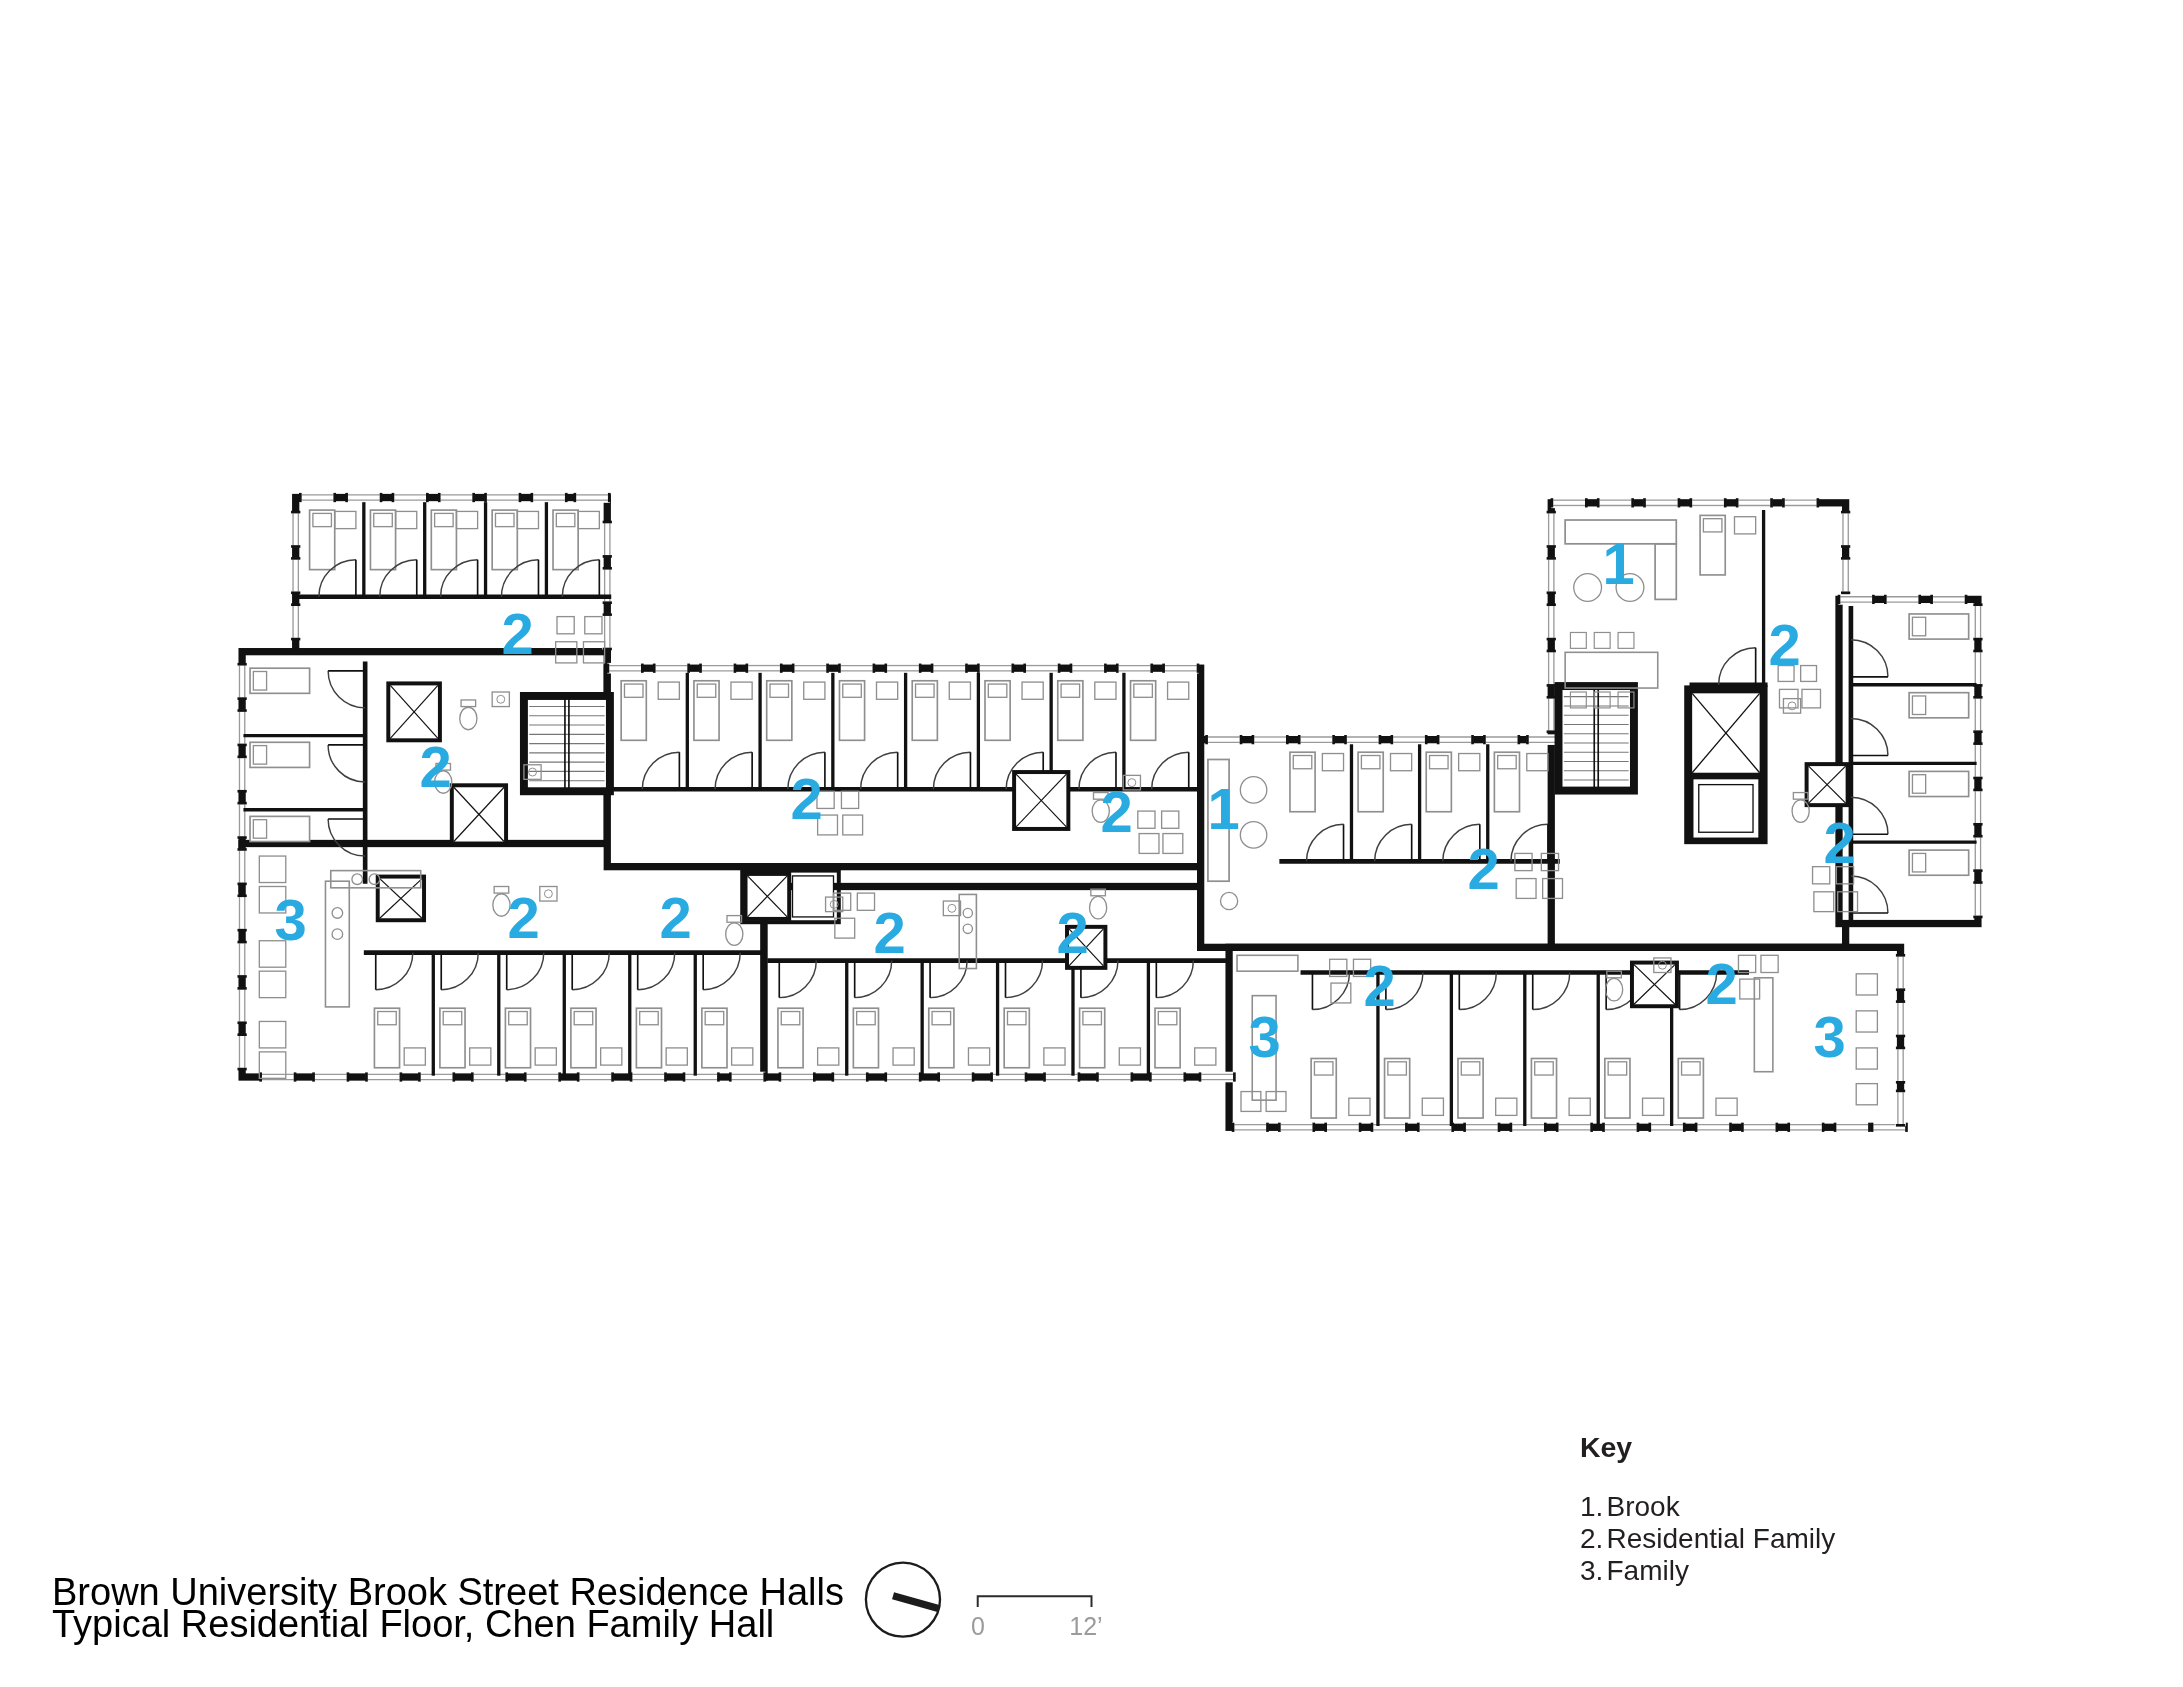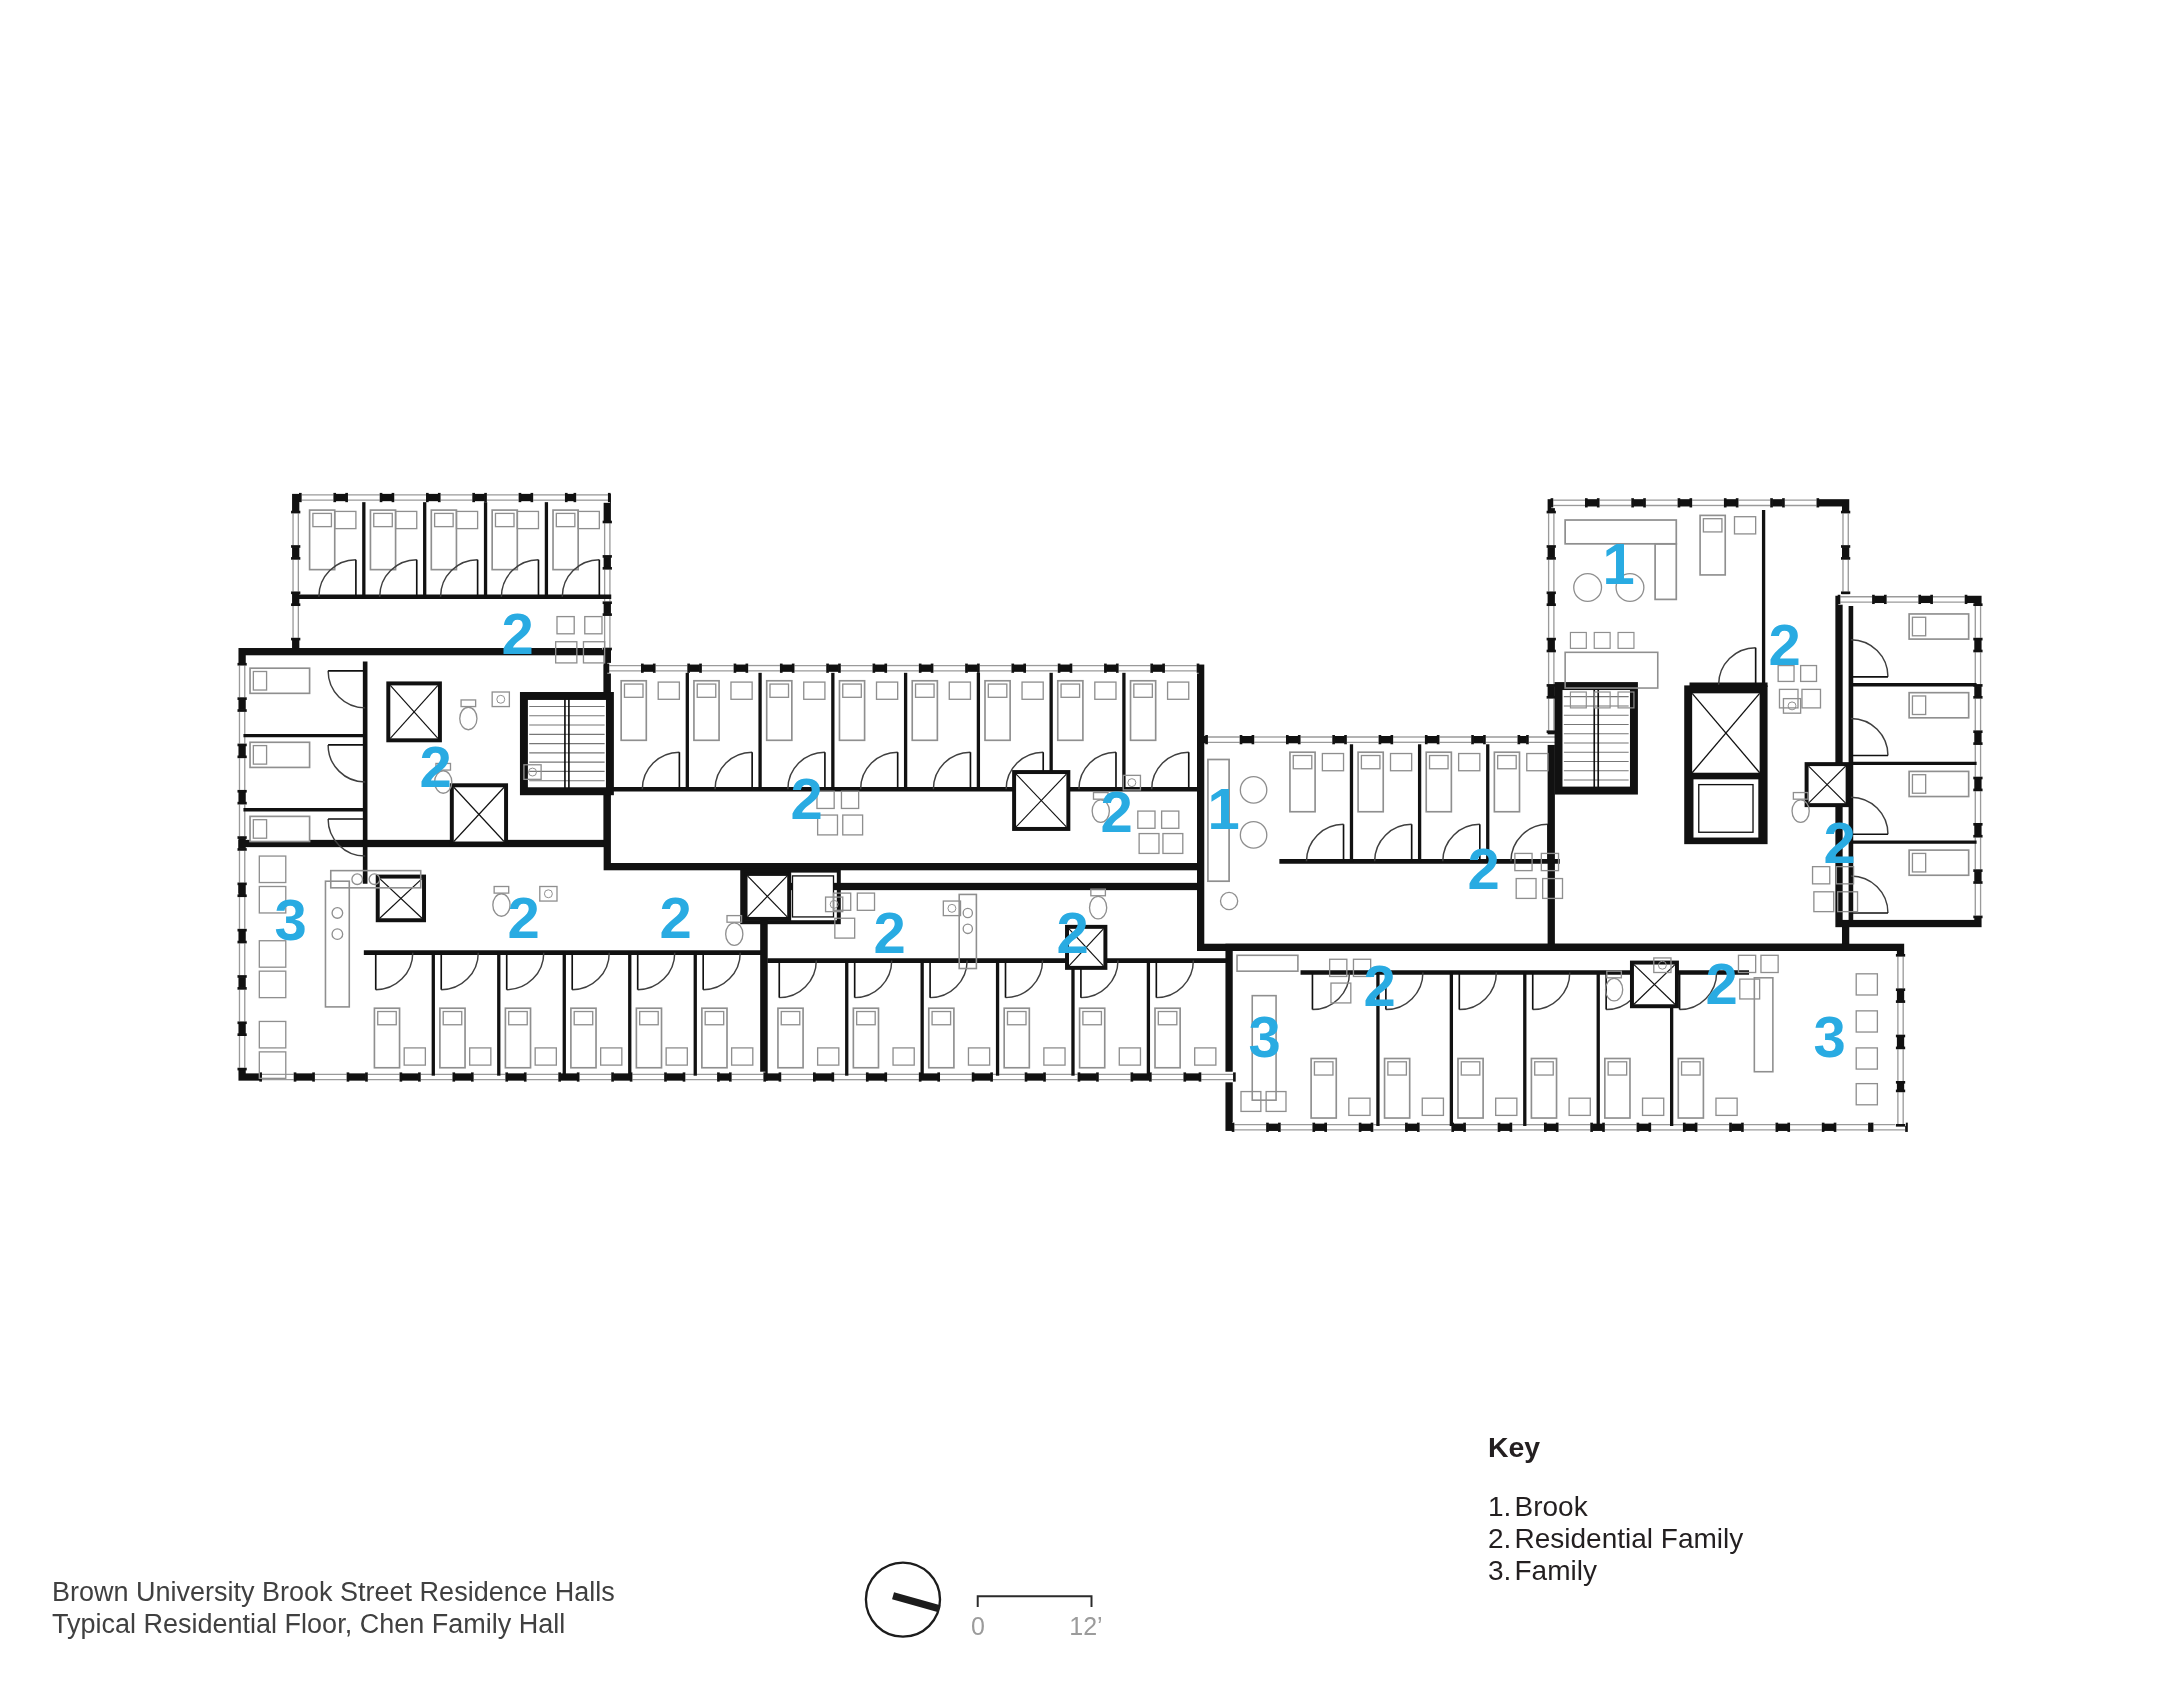--- a/index.html
+++ b/index.html
@@ -1,22 +1,22 @@
 <!DOCTYPE html>
 <html style="font-size:10.6px"><head>
 <meta charset="utf-8">
 <style>
   html,body{margin:0;padding:0;background:#fff;}
   .page{position:relative;width:2183px;height:1687px;background:#ffffff;overflow:hidden;
         font-family:"Liberation Sans", sans-serif;}
   #plan-svg{position:absolute;left:0;top:0;}
   .plan-label{position:absolute;transform:translate(-50%,-54%);font-weight:bold;
         font-size:58px;line-height:1;letter-spacing:-1.3px;}
-  .title-block{position:absolute;left:52px;top:1576px;color:#404040;font-size:27px;line-height:32px;}
-  .key-block{position:absolute;left:1488px;top:1433px;color:#231F20;}
+  .title-block{position:absolute;left:52px;top:1576px;color:#000000;font-size:38px;line-height:32px;}
+  .key-block{position:absolute;left:1580px;top:1433px;color:#231F20;}
   .key-heading{font-weight:bold;font-size:28.4px;line-height:29px;}
   .key-items{margin-top:29px;font-size:28px;line-height:32px;}
   .key-row{display:flex;}
   .key-num{width:26.5px;}
   .scale-label{position:absolute;color:#9B9B9B;font-size:25px;transform:translate(-50%,0);}
 </style>
 </head>
 <body>
 
 <div class="page">

